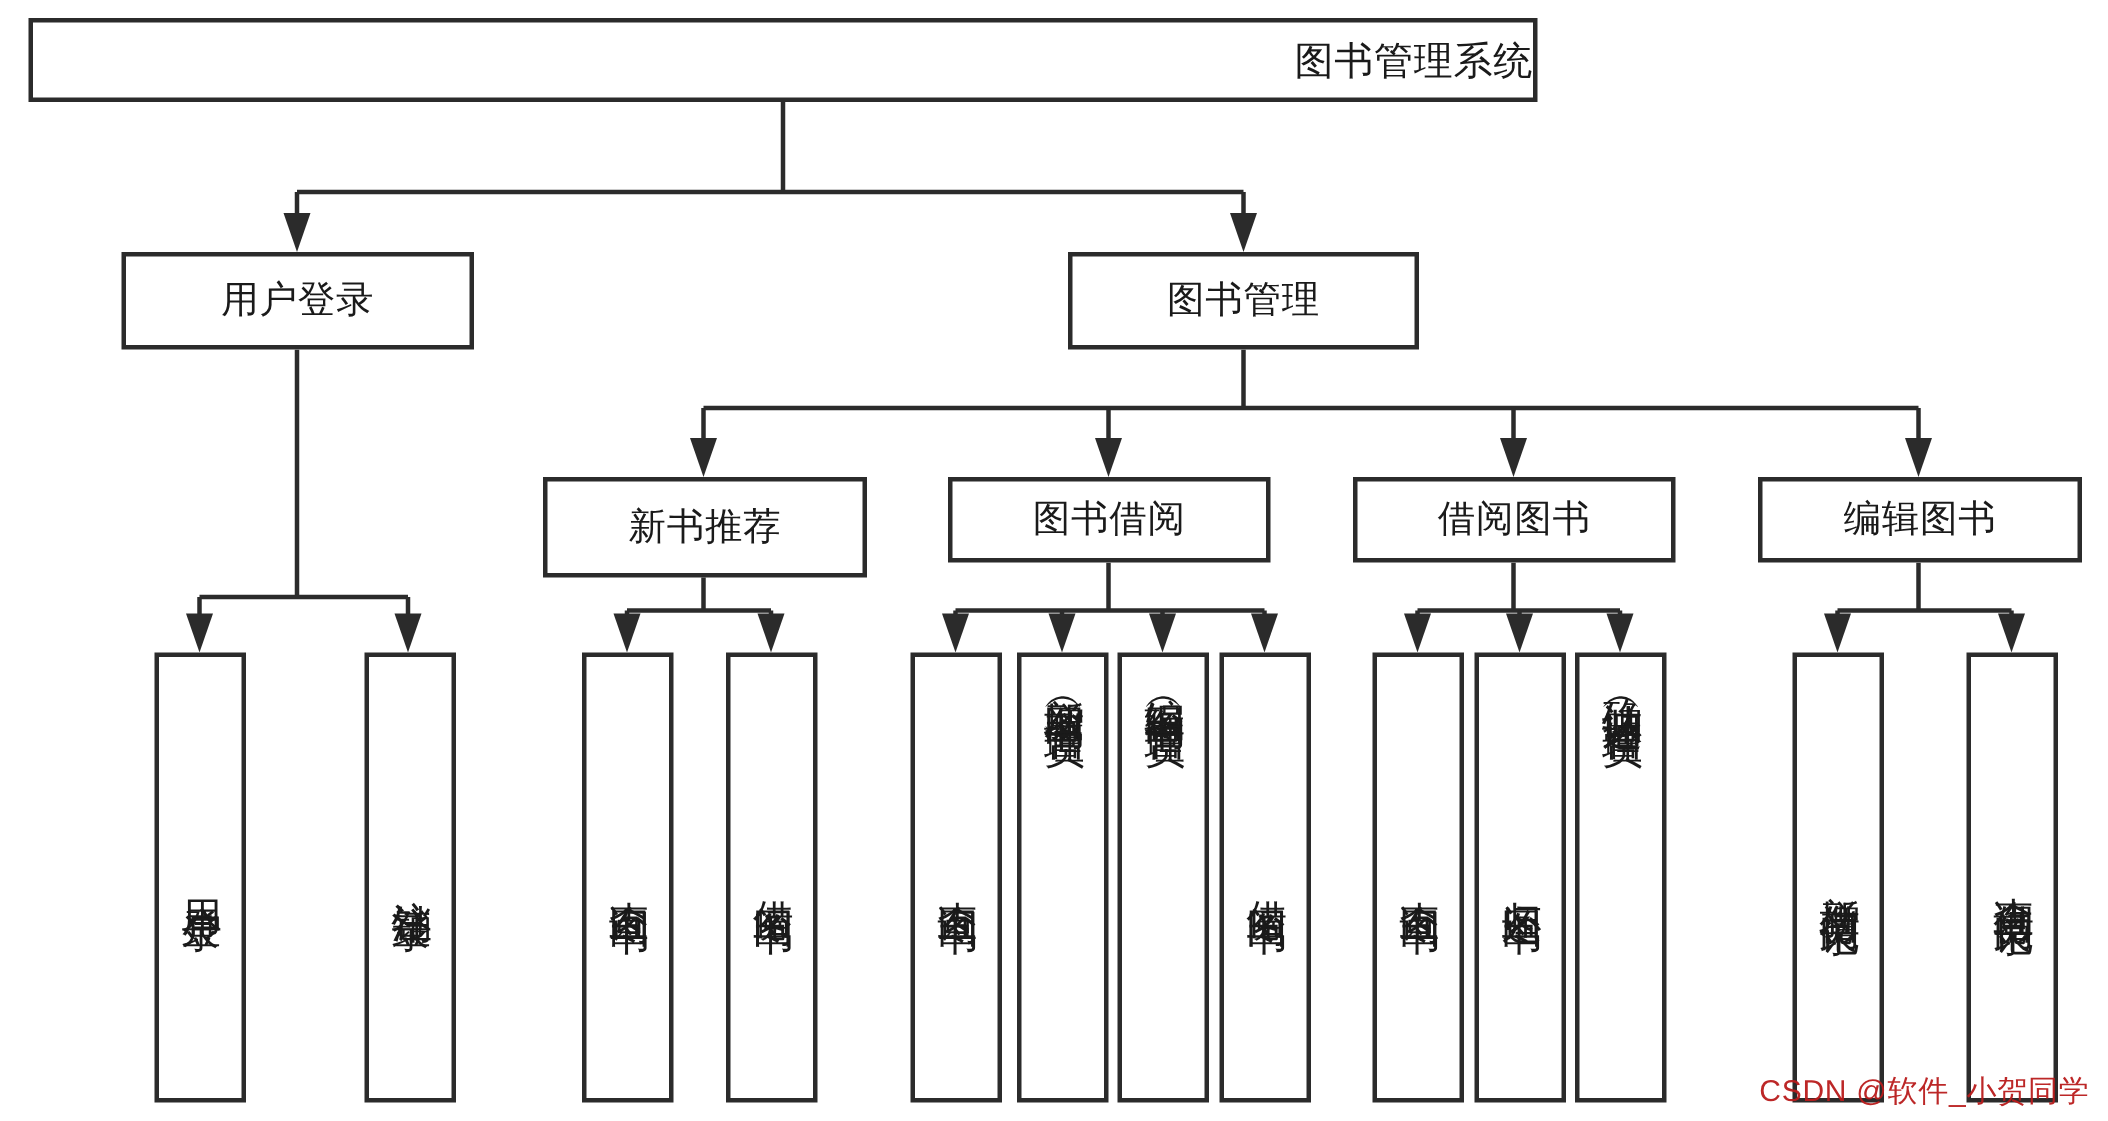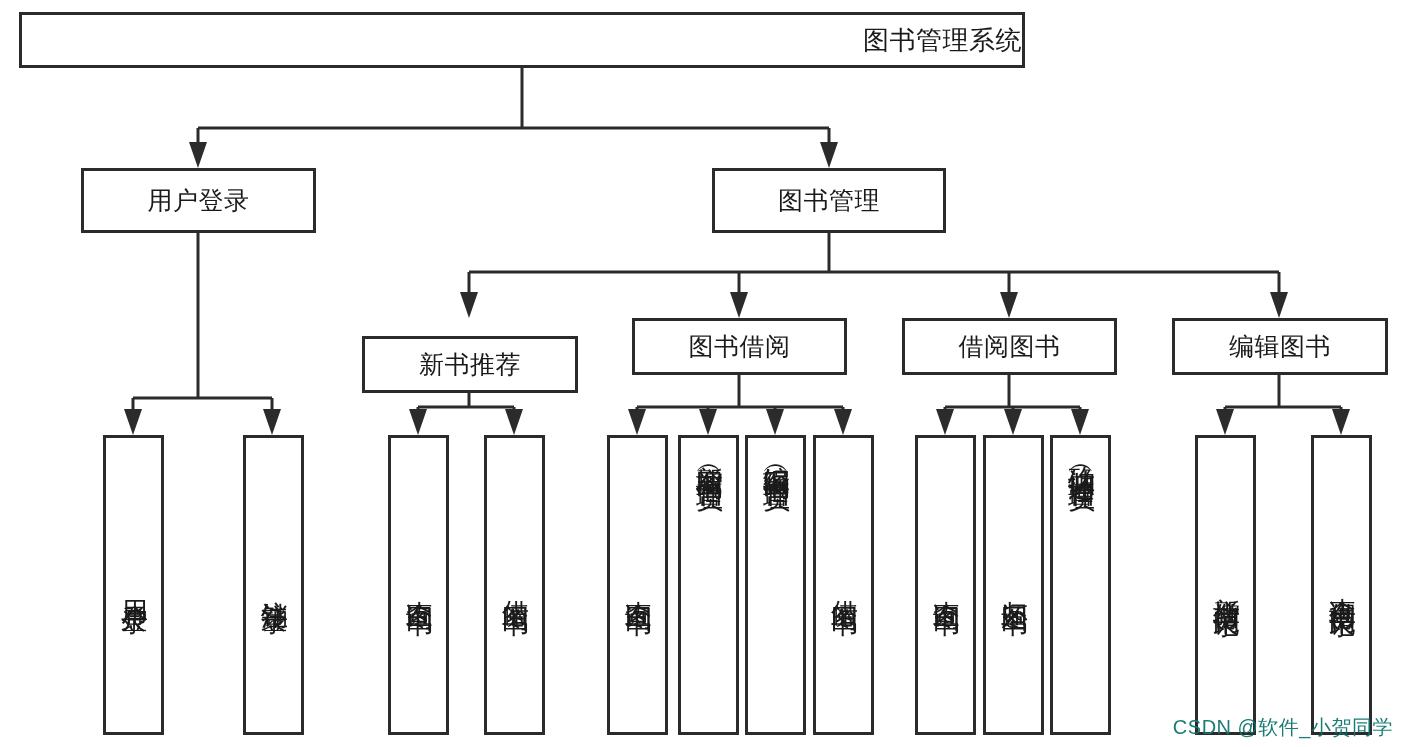--- a/index.html
+++ b/index.html
@@ -91,21 +91,21 @@
     padding-top: 0;
   }
 
   
   #watermark {
     position: absolute;
     right: 12px;
     bottom: 6px;
     z-index: 3;
     font-size: 20px;
-    color: #0f766e;
+    color: #b91c1c;
     white-space: nowrap;
     opacity: 0.95;
     letter-spacing: 0.5px;
     text-align: center;
   }
 </style>
 </head>
 <body>
 
 <div id="diagram-canvas">
@@ -179,21 +179,21 @@
   </div>
 
   <div class="node node-h" id="node-user-login" style="left:81px; top:168px; width:235px; height:65px;">
     <span class="node-label">用户登录</span>
   </div>
 
   <div class="node node-h" id="node-book-manage" style="left:712px; top:168px; width:234px; height:65px;">
     <span class="node-label">图书管理</span>
   </div>
 
-  <div class="node node-h" id="node-new-book-recommend" style="left:362px; top:336px; width:216px; height:57px;">
+  <div class="node node-h" id="node-new-book-recommend" style="left:362px; top:318px; width:216px; height:67px;">
     <span class="node-label">新书推荐</span>
   </div>
 
   <div class="node node-h" id="node-book-borrow" style="left:632px; top:318px; width:215px; height:57px;">
     <span class="node-label">图书借阅</span>
   </div>
 
   <div class="node node-h" id="node-current-borrow" style="left:902px; top:318px; width:215px; height:57px;">
     <span class="node-label">借阅图书</span>
   </div>

